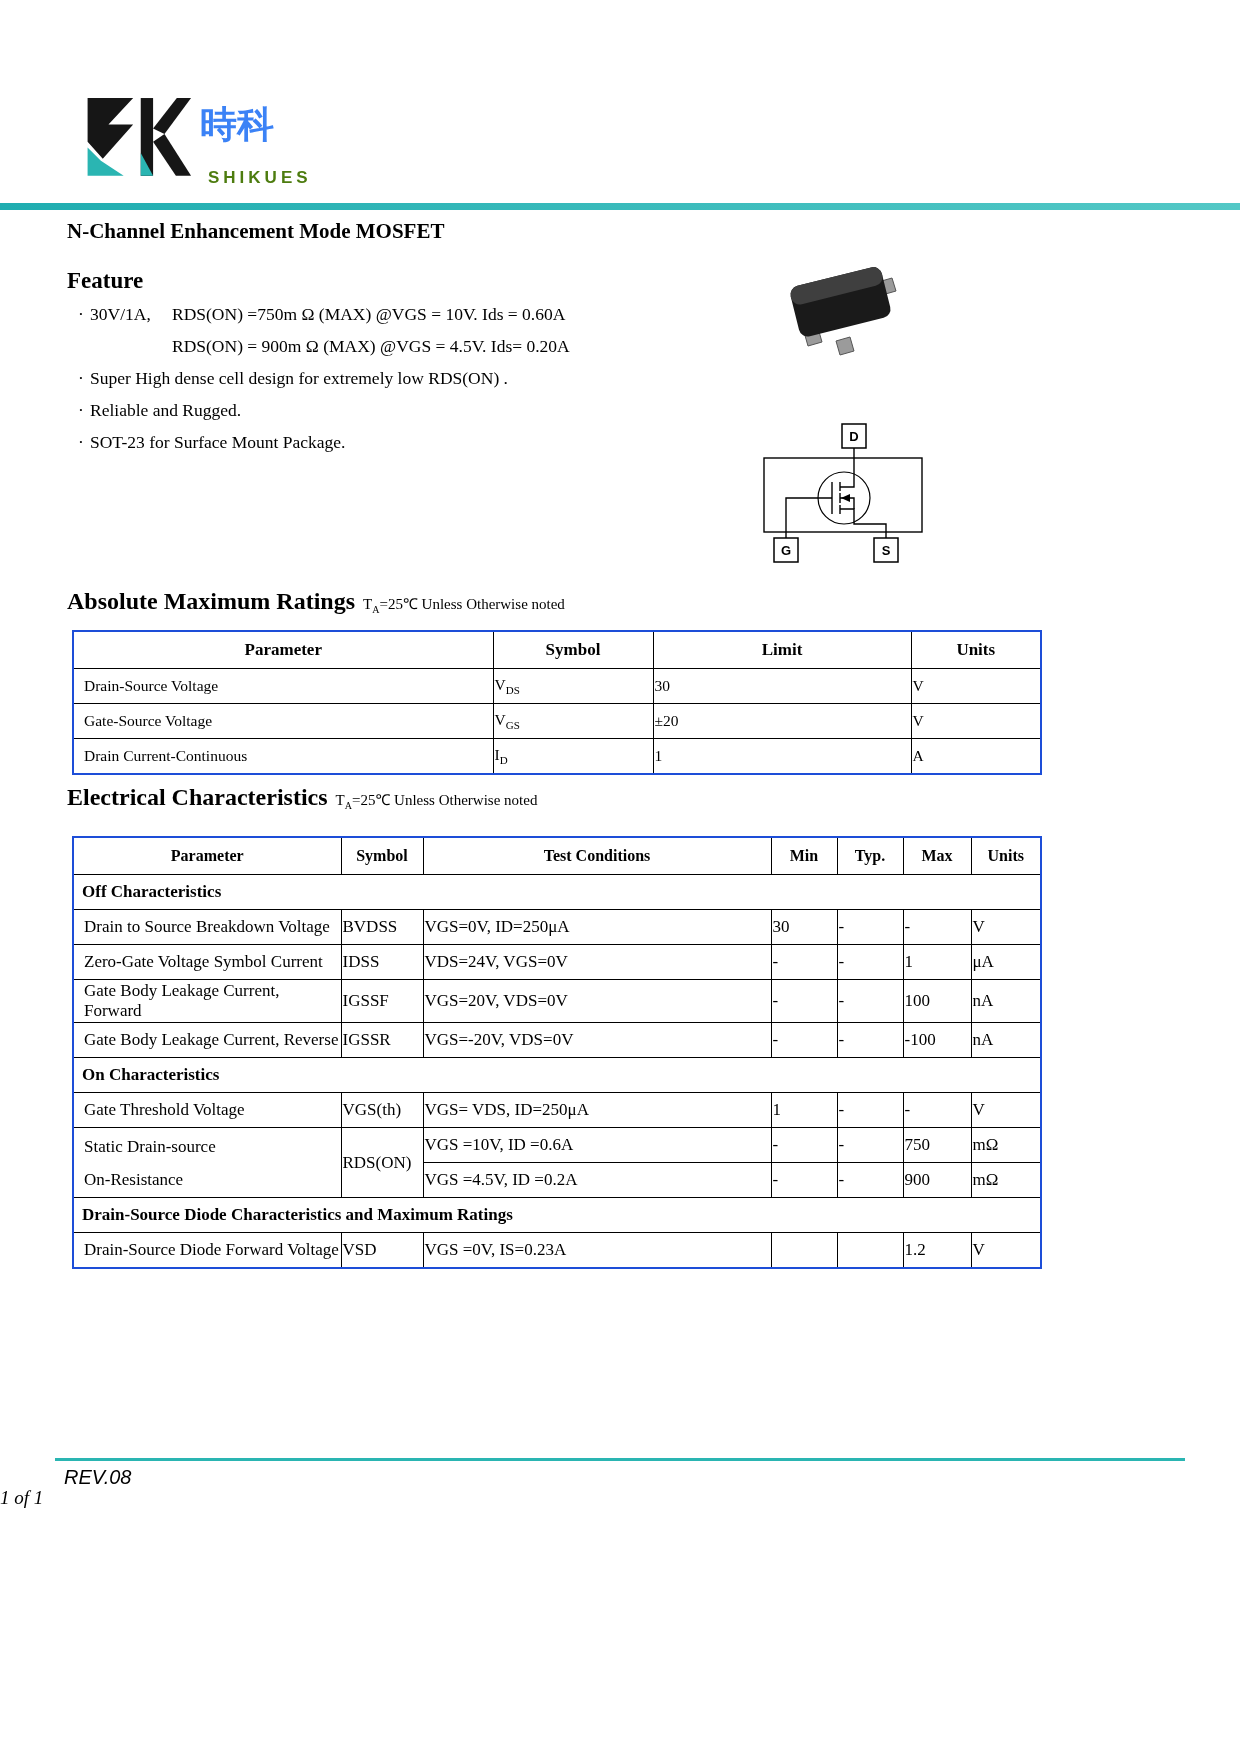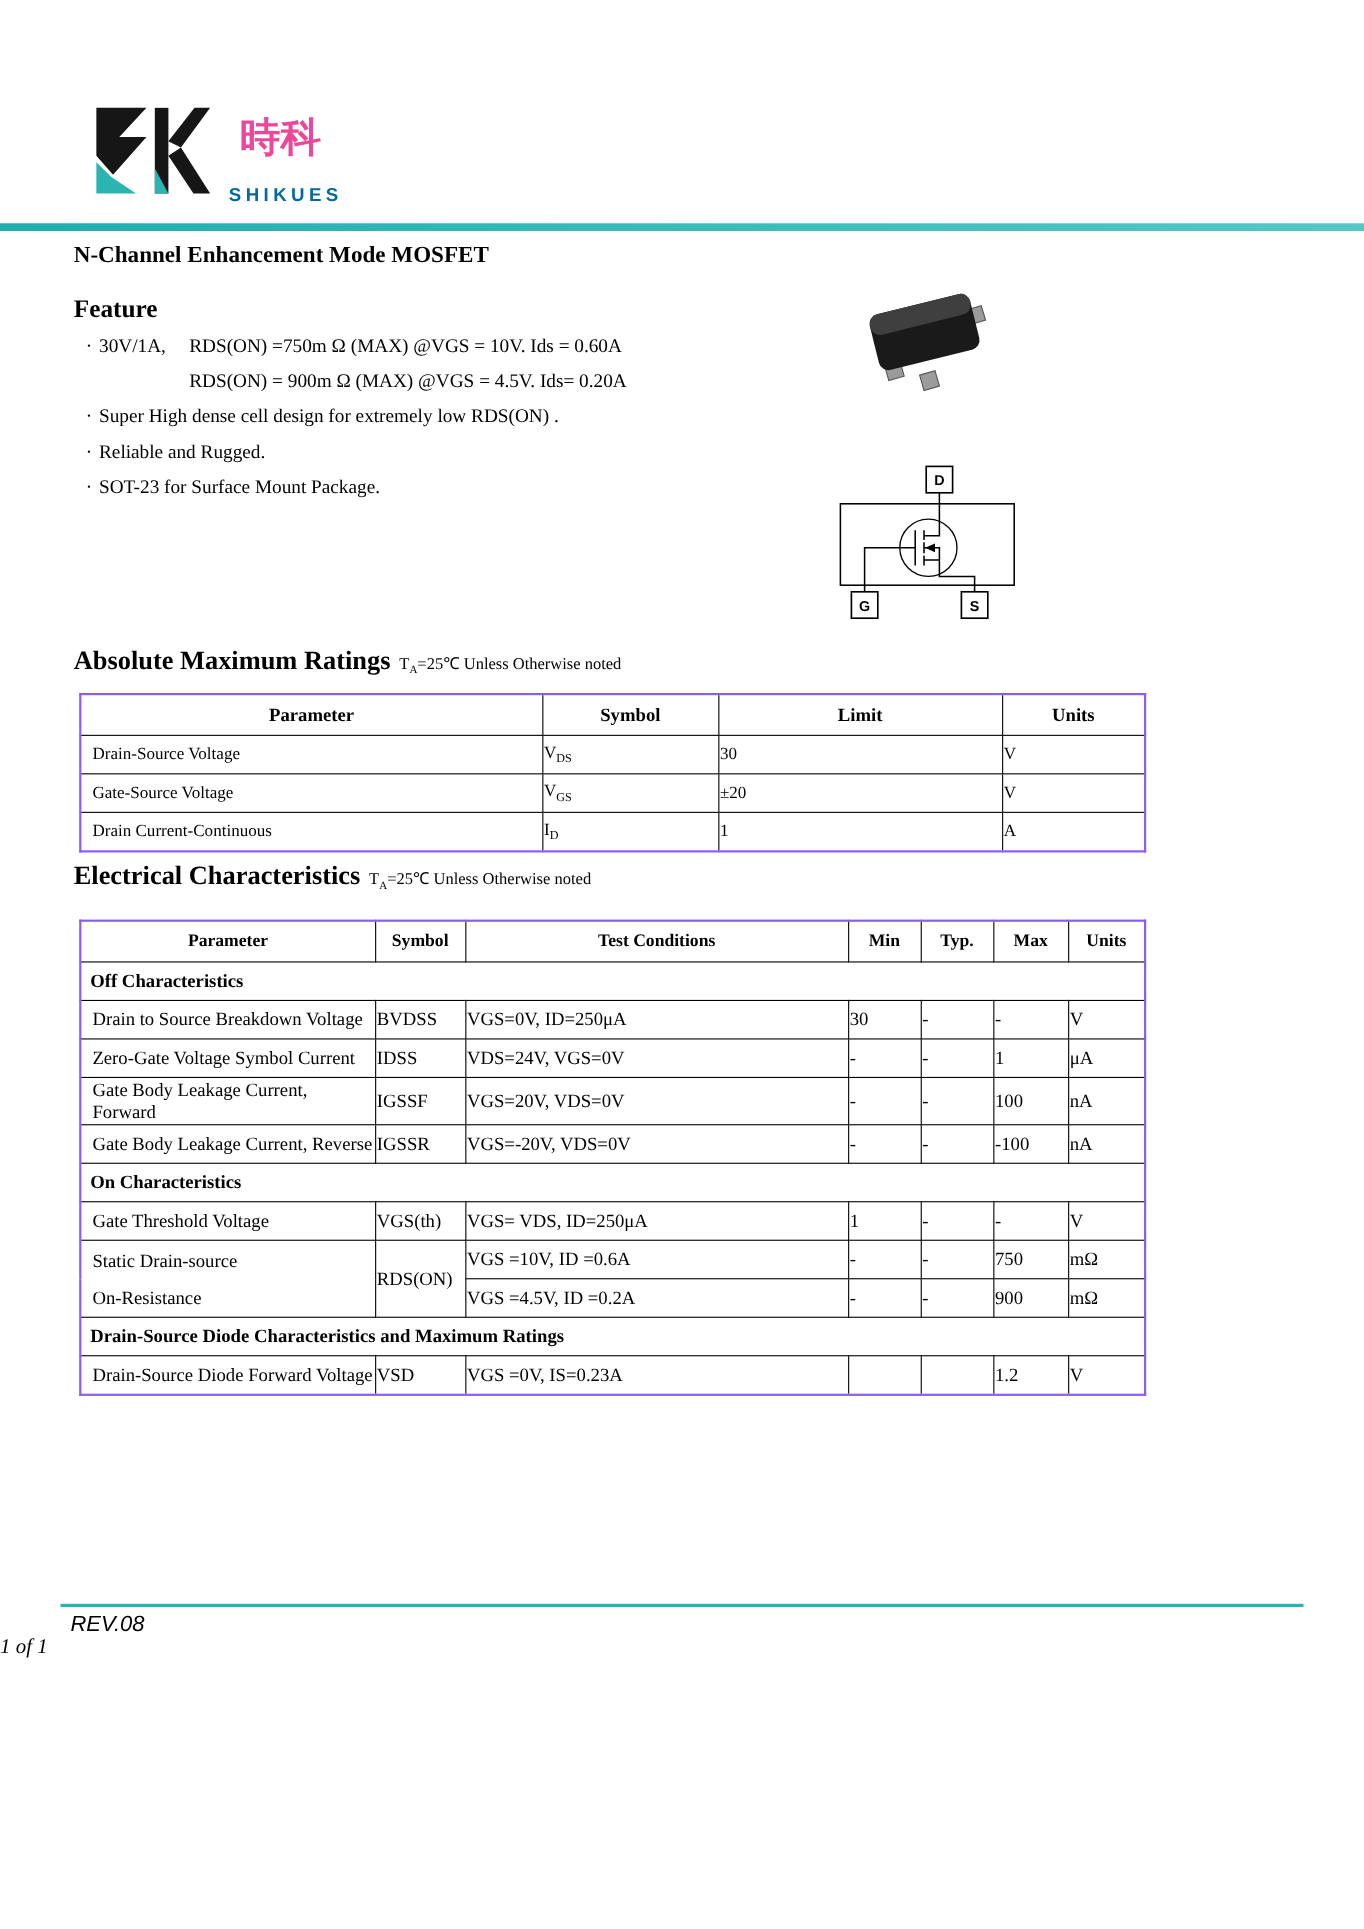--- a/index.html
+++ b/index.html
@@ -1,21 +1,21 @@
 <!DOCTYPE html>
 <html><head>
 <meta charset="utf-8">
 <style>
   html,body{margin:0;padding:0;background:#fff;}
   .page{position:relative;width:1240px;height:1754px;background:#fff;font-family:"Liberation Serif",serif;color:#000;overflow:hidden;}
 
   
   .logo-mark{position:absolute;top:88px;left:80px;}
-  .logo-cn{position:absolute;top:100px;left:218px;font-size:37px;font-weight:bold;color:#ec4899;font-family:"DejaVu Sans",sans-serif;}
-  .logo-en{position:absolute;top:168px;left:208px;font-size:17px;font-weight:bold;color:#0369a1;letter-spacing:4px;font-family:"Liberation Sans",sans-serif;}
+  .logo-cn{position:absolute;top:100px;left:200px;font-size:37px;font-weight:bold;color:#3b82f6;font-family:"DejaVu Sans",sans-serif;}
+  .logo-en{position:absolute;top:168px;left:208px;font-size:17px;font-weight:bold;color:#4d7c0f;letter-spacing:4px;font-family:"Liberation Sans",sans-serif;}
   .product-title{position:absolute;top:146px;right:275px;font-size:45px;font-family:"Liberation Sans",sans-serif;font-weight:400;letter-spacing:0.5px;}
   .teal-rule{position:absolute;top:203px;left:0;width:1240px;height:7px;background:linear-gradient(90deg,#1fadb0,#53c8c6);}
   .subtitle{position:absolute;top:219px;left:67px;font-size:21px;font-weight:bold;}
 
   
   .feature-title{position:absolute;top:268px;left:67px;font-size:23px;font-weight:bold;}
   .feature-list{position:absolute;top:298px;left:78px;font-size:17.5px;width:640px;}
   .f-line{line-height:32px;white-space:nowrap;}
   .f-bullet{display:inline-block;width:12px;}
   .f-col1{display:inline-block;width:82px;}
@@ -27,21 +27,21 @@
 
   
   .sec-head{position:absolute;left:67px;white-space:nowrap;}
   .sec-head .h{font-size:24px;font-weight:bold;}
   .sec-head .note{font-size:15px;margin-left:8px;}
   .sec-head .note sub{font-size:10px;}
   #abs-head{top:588px;}
   #elec-head{top:784px;}
 
   
-  table{border-collapse:collapse;table-layout:fixed;position:absolute;left:72px;background:#fff;border:2px solid #8b5cf6;}
+  table{border-collapse:collapse;table-layout:fixed;position:absolute;left:72px;background:#fff;border:2px solid #1d4ed8;}
   #abs-table{top:630px;width:968px;}
   #elec-table{top:836px;width:968px;}
   th,td{border:1px solid #000;overflow:hidden;}
   th{font-weight:bold;text-align:center;}
   #abs-table th{height:34px;font-size:17px;}
   #abs-table td{height:32px;font-size:15.5px;margin-top:30px;}
   #elec-table th{height:34px;font-size:16px;}
   #elec-table td{height:32px;font-size:17px;}
   td.l{text-align:left;padding-left:10px;}
   td.c{text-align:left;}

